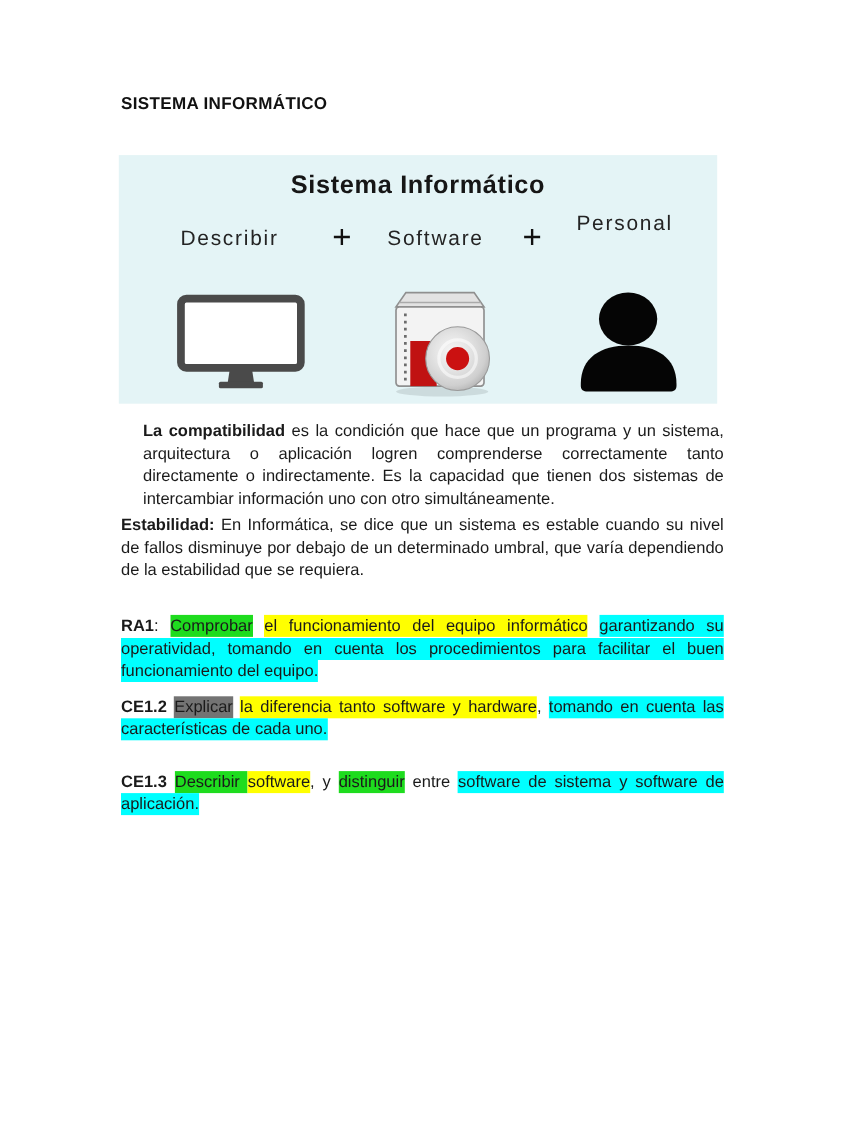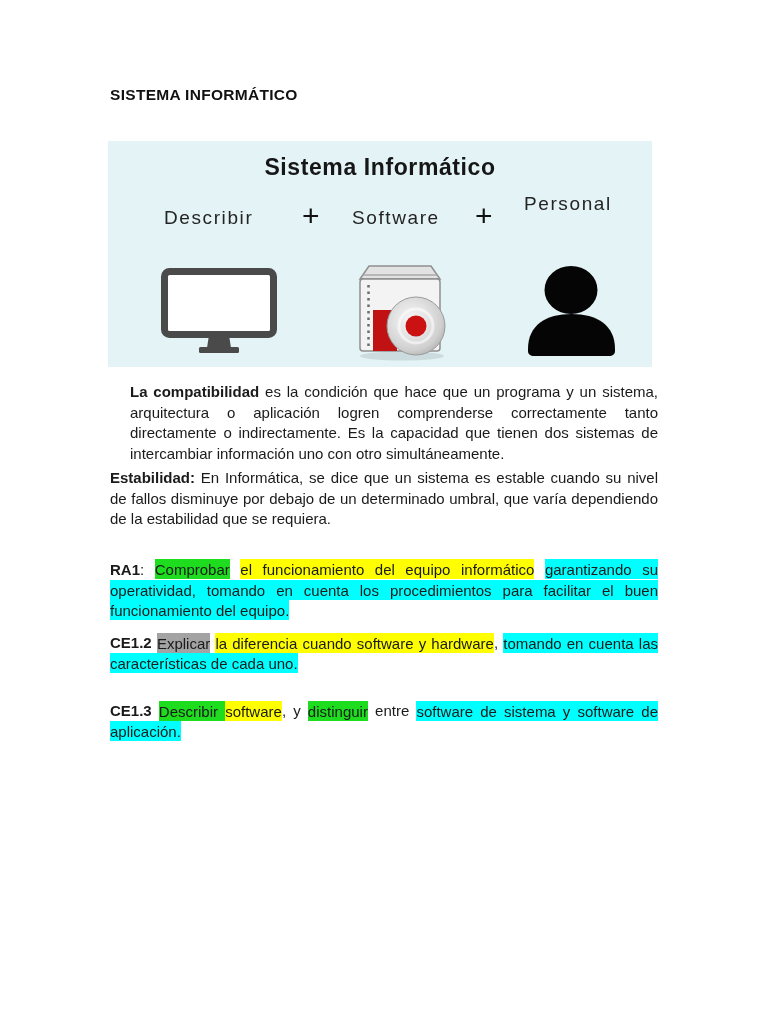--- a/index.html
+++ b/index.html
@@ -105,17 +105,17 @@
         <ellipse cx="50" cy="27" rx="26.5" ry="24" fill="#050505"></ellipse>
         <path d="M7 86 C7 62 25 51 50.5 51 C76 51 94 62 94 86 L94 88 C94 91.5 91.5 93 88 93 L13 93 C9.5 93 7 91.5 7 88 Z" fill="#050505"></path>
       </svg>
     </span>
   </div>
 
   <div class="doc-body">
       <p><span class="b">La compatibilidad</span><span> es la condición que hace que un programa y un sistema, arquitectura o aplicación logren comprenderse correctamente tanto directamente o indirectamente.  Es la capacidad que tienen dos sistemas de intercambiar información uno con otro simultáneamente.</span></p>
       <p><span class="b">Estabilidad:</span><span> En Informática, se dice que un sistema es estable cuando su nivel de fallos disminuye por debajo de un determinado umbral, que varía dependiendo de la estabilidad que se requiera.</span></p>
       <p><span class="b">RA1</span><span>: </span><span class="hl" style="background: rgb(30, 220, 30);">Comprobar</span><span> </span><span class="hl" style="background: rgb(255, 255, 0);">el funcionamiento del equipo informático</span><span> </span><span class="hl" style="background: rgb(0, 255, 255);">garantizando su operatividad, tomando en cuenta los procedimientos para facilitar el buen funcionamiento del equipo.</span></p>
-      <p><span class="b">CE1.2</span><span> </span><span class="hl" style="background: #a3a3a3; margin-top: 26px;">Explicar</span><span> </span><span class="hl" style="background: rgb(255, 255, 0);">la diferencia cuando software y hardware</span><span>, </span><span class="hl" style="background: rgb(0, 255, 255);">tomando en cuenta las características de cada uno.</span></p>
+      <p><span class="b">CE1.2</span><span> </span><span class="hl" style="background: #737373; margin-top: 26px;">Explicar</span><span> </span><span class="hl" style="background: rgb(255, 255, 0);">la diferencia tanto software y hardware</span><span>, </span><span class="hl" style="background: rgb(0, 255, 255);">tomando en cuenta las características de cada uno.</span></p>
       <p><span class="b">CE1.3</span><span> </span><span class="hl" style="background: rgb(30, 220, 30);">Describir </span><span class="hl" style="background: rgb(255, 255, 0);">software</span><span>, y </span><span class="hl" style="background: rgb(30, 220, 30);">distinguir</span><span> entre </span><span class="hl" style="background: rgb(0, 255, 255);">software de sistema y software de aplicación.</span></p>
     </div>
 
 </div>
 
 </body></html>

